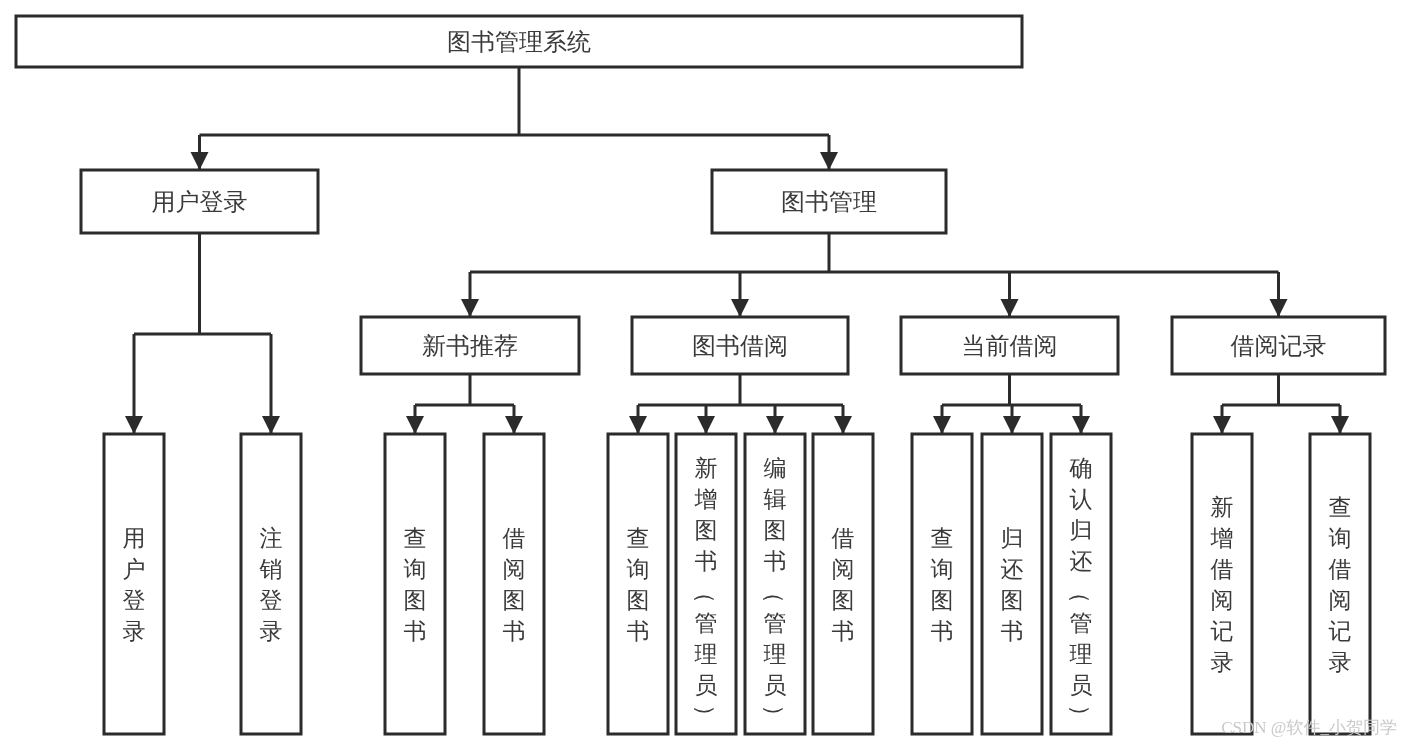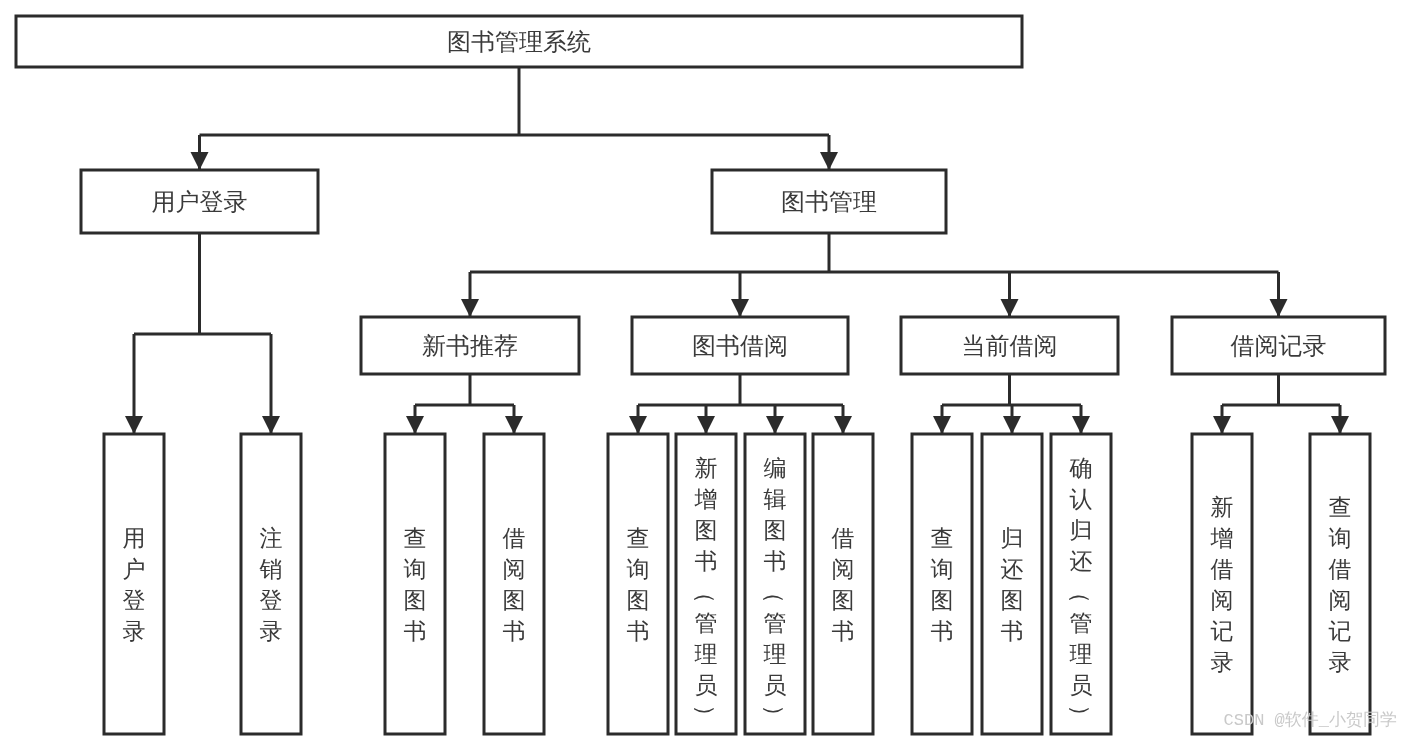--- a/index.html
+++ b/index.html
@@ -4,22 +4,22 @@
 <style>
   html,body{margin:0;padding:0;background:#ffffff;}
   body{width:1405px;height:747px;font-family:"DejaVu Sans","Liberation Sans",sans-serif;overflow:hidden;}
   #stage{position:relative;width:1405px;height:747px;background:#ffffff;}
   svg#diagram{position:absolute;left:0;top:0;width:1405px;height:747px;display:block;}
   .node-box{fill:#ffffff;stroke:#2b2b2b;stroke-width:3;}
   .edge{stroke:#2b2b2b;stroke-width:3;fill:none;stroke-linecap:butt;}
   .arrow-head{fill:#2b2b2b;stroke:none;}
   .node-label{fill:#3a3a3a;font-family:"DejaVu Sans","Liberation Sans",sans-serif;font-size:24px;text-anchor:middle;dominant-baseline:middle;}
   .node-label-v{fill:#3a3a3a;font-family:"DejaVu Sans","Liberation Sans",sans-serif;font-size:23px;text-anchor:middle;}
-  .watermark{position:absolute;right:8px;bottom:16px;color:#c9c9c9;font-size:17px;
-             font-family:Liberation Mono, monospace;white-space:nowrap;user-select:none;}
+  .watermark{position:absolute;right:8px;bottom:8px;color:#c9c9c9;font-size:17px;
+             font-family:Liberation Serif, serif;white-space:nowrap;user-select:none;}
 </style>
 </head>
 <body>
 
 <div id="stage">
   <svg id="diagram" viewBox="0 0 1405 747">
       <g>
         <line x1="519" y1="67" x2="519" y2="135" class="edge"></line>
         <line x1="199.5" y1="135" x2="829" y2="135" class="edge"></line>
         <line x1="199.5" y1="135" x2="199.5" y2="170" class="edge"></line>

